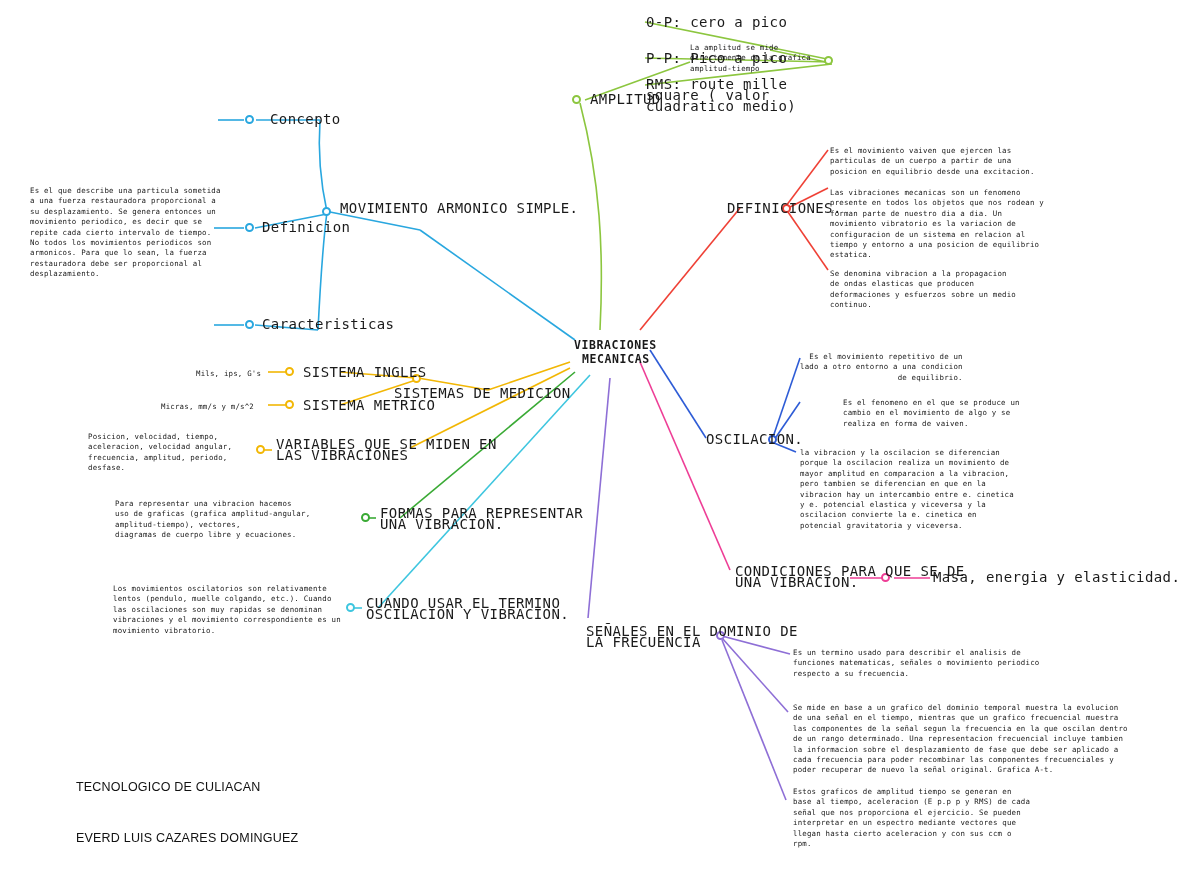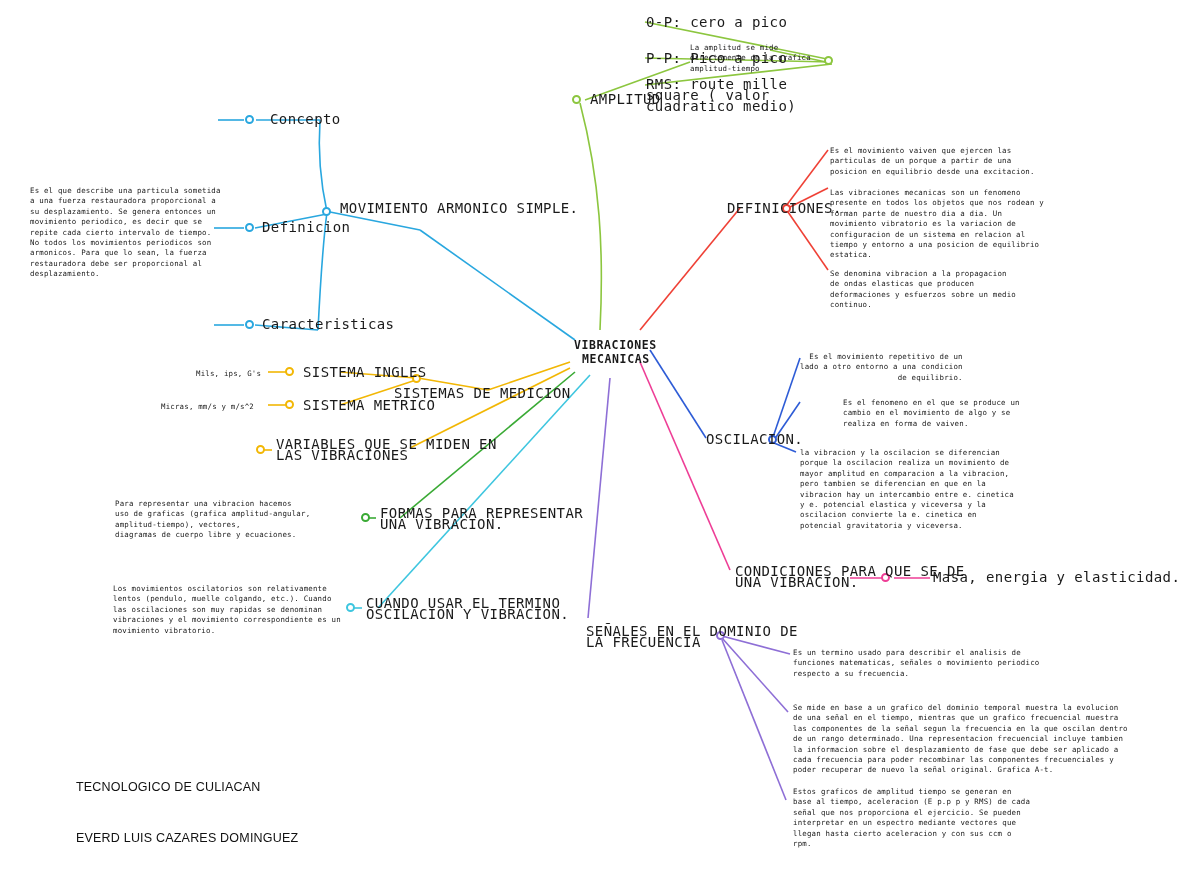--- a/index.html
+++ b/index.html
@@ -109,21 +109,21 @@
   <div class="dot" style="left:824px;top:56px;border:2px solid #8cc63f;"></div>
   <div class="node lbl" style="left:646px;top:17px;">0-P: cero a pico</div>
   <div class="node lbl" style="left:646px;top:53px;">P-P: Pico a pico</div>
   <div class="node lbl" style="left:646px;top:79px;">RMS: route mille
 square ( valor
 cuadratico medio)</div>
 
   <div class="dot" style="left:782px;top:204px;border:2px solid #ef4136;"></div>
   <div class="node lbl" style="left:727px;top:203px;">DEFINICIONES.</div>
   <div class="node body-txt" style="left:830px;top:146px;">Es el movimiento vaiven que ejercen las
-particulas de un porque a partir de una
+particulas de un cuerpo a partir de una
 posicion en equilibrio desde una excitacion.</div>
   <div class="node body-txt" style="left:830px;top:188px;">Las vibraciones mecanicas son un fenomeno
 presente en todos los objetos que nos rodean y
 forman parte de nuestro dia a dia. Un
 movimiento vibratorio es la variacion de
 configuracion de un sistema en relacion al
 tiempo y entorno a una posicion de equilibrio
 estatica.</div>
   <div class="node body-txt" style="left:830px;top:269px;">Se denomina vibracion a la propagacion
 de ondas elasticas que producen
@@ -159,20 +159,24 @@
   <div class="node lbl" style="left:303px;top:367px;">SISTEMA INGLES</div>
   <div class="node body-txt" style="left:196px;top:369px;">Mils, ips, G's</div>
 
   <div class="dot" style="left:285px;top:400px;border:2px solid #f2b705;"></div>
   <div class="node lbl" style="left:303px;top:400px;">SISTEMA METRICO</div>
   <div class="node body-txt" style="left:161px;top:402px;">Micras, mm/s y m/s^2</div>
 
   <div class="dot" style="left:256px;top:445px;border:2px solid #f2b705;"></div>
   <div class="node lbl" style="left:276px;top:439px;">VARIABLES QUE SE MIDEN EN
 LAS VIBRACIONES</div>
+  <div class="node body-txt" style="left:88px;top:432px;">Posicion, velocidad, tiempo,
+aceleracion, velocidad angular,
+frecuencia, amplitud, periodo,
+desfase.</div>
 
   <div class="dot" style="left:361px;top:513px;border:2px solid #3aaa35;"></div>
   <div class="node lbl" style="left:380px;top:508px;">FORMAS PARA REPRESENTAR
 UNA VIBRACION.</div>
   <div class="node body-txt" style="left:115px;top:499px;">Para representar una vibracion hacemos
 uso de graficas (grafica amplitud-angular,
 amplitud-tiempo), vectores,
 diagramas de cuerpo libre y ecuaciones.</div>
 
   <div class="dot" style="left:346px;top:603px;border:2px solid #3ec6df;"></div>

